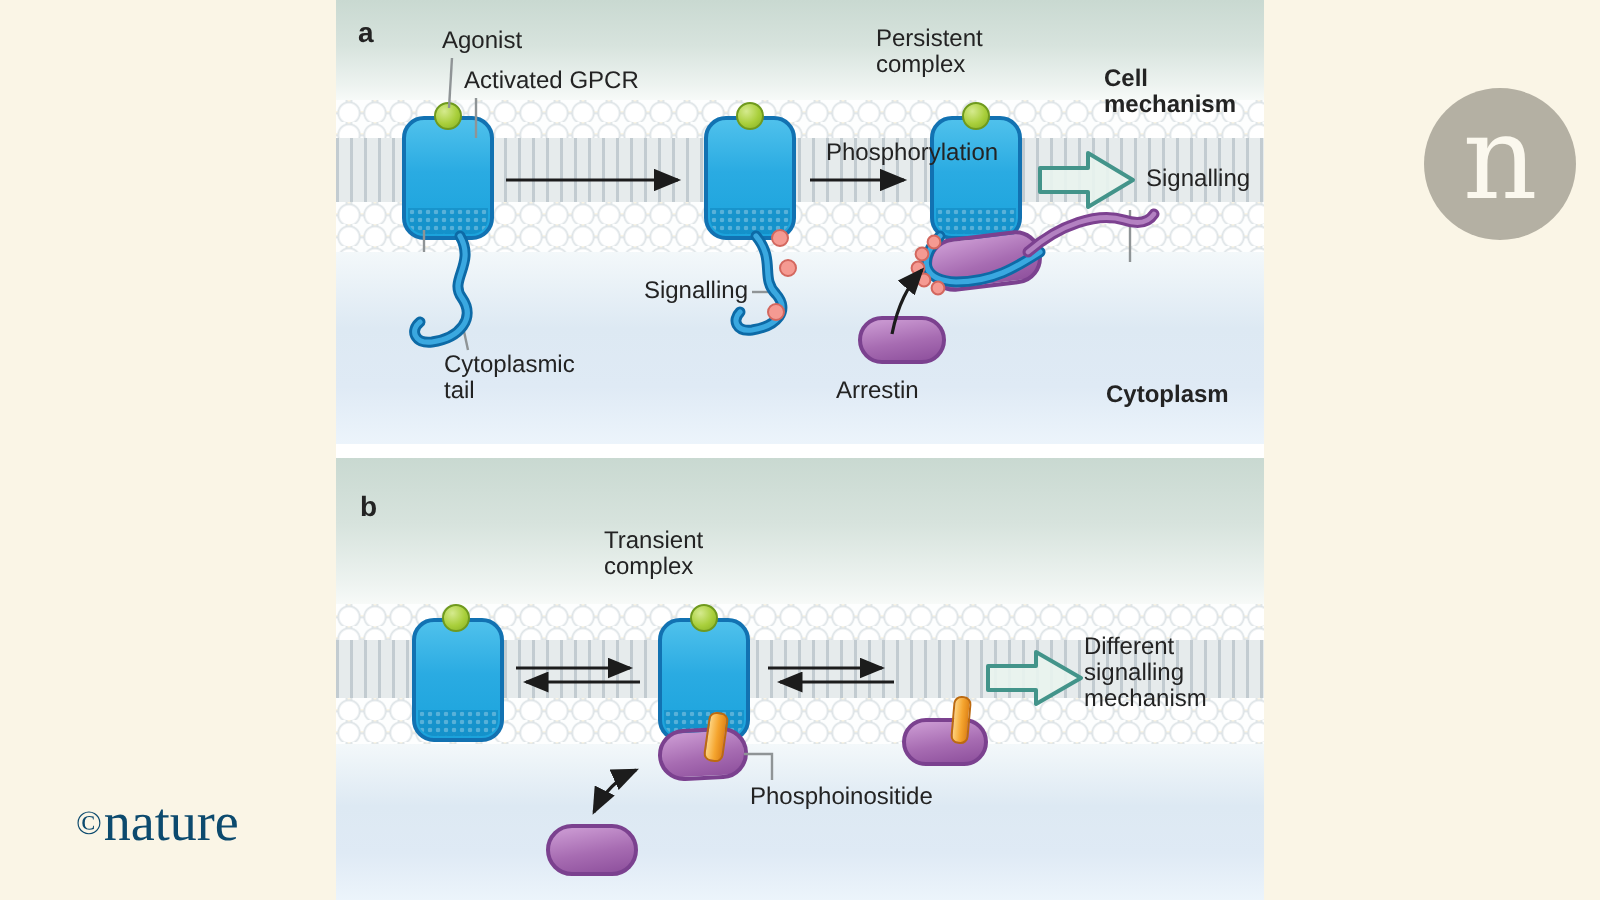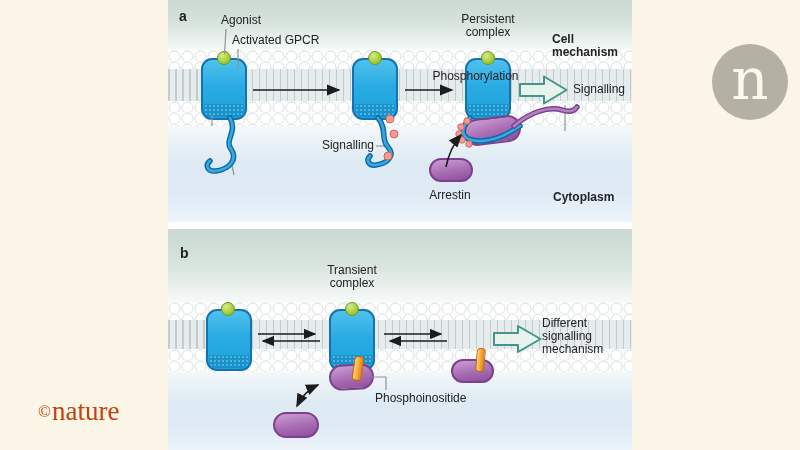--- a/index.html
+++ b/index.html
@@ -50,30 +50,30 @@
     background:radial-gradient(circle at 35% 30%, #d5ea8e, #a9cf3b 55%, #86af25 100%);
     border:1.5px solid #6f9a1e;box-sizing:border-box;z-index:3;}
   .blob{position:absolute;background:linear-gradient(170deg,#c795cf 10%,#a76cb2 55%,#8d4f9c 100%);
     border:2px solid #7b418f;box-sizing:border-box;z-index:3;}
   .stick{position:absolute;background:linear-gradient(90deg,#fdd27e,#f5a52f 55%,#df8418);
     border:1.5px solid #bc6a10;border-radius:4px;box-sizing:border-box;z-index:4;}
 
   .lbl{position:absolute;font-size:12px;line-height:13px;color:#232323;white-space:pre-line;z-index:5;}
   .lbl-b{font-weight:bold;}
   .lbl-id{font-size:14px;font-weight:bold;}
-  .t-center{text-align:center;}
+  .t-center{text-align:left;}
   .t-right{text-align:right;}
 
   .overlay{position:absolute;left:0;top:0;width:800px;height:450px;z-index:6;pointer-events:none;}
 
   .nature-logo{position:absolute;left:712px;top:44px;width:76px;height:76px;border-radius:50%;
     background:#b4b0a3;color:#fbf8ee;font-family:"DejaVu Serif",serif;font-size:58px;
     display:flex;align-items:center;justify-content:center;padding-bottom:6px;box-sizing:border-box;z-index:7;}
   .copyright{position:absolute;left:38px;top:396px;font-family:"Liberation Serif",serif;
-    font-size:27px;color:#c2410c;z-index:7;}
+    font-size:27px;color:#0c4a6e;z-index:7;}
   .copyright .sym{font-size:17px;vertical-align:3px;letter-spacing:1px;}
 </style>
 </head>
 <body>
 
 <div class="stage">
 
   <div class="panel panel-a">
     <div class="exterior ext-a"></div>
     <div class="membrane mem-a">
@@ -94,20 +94,22 @@
     <div class="blob" style="left:261px;top:158px;width:44px;height:24px;border-radius:12px;"></div>
 
     <div class="lbl lbl-id" style="left:11px;top:10px;">a</div>
     <div class="lbl" style="left:53px;top:14px;">Agonist</div>
     <div class="lbl" style="left:64px;top:34px;">Activated GPCR</div>
     <div class="lbl t-center" style="left:245px;top:70px;width:125px;">Phosphorylation</div>
     <div class="lbl t-center" style="left:270px;top:13px;width:100px;">Persistent
 complex</div>
     <div class="lbl lbl-b" style="left:384px;top:33px;">Cell mechanism</div>
     <div class="lbl" style="left:405px;top:83px;">Signalling</div>
+    <div class="lbl" style="left:54px;top:176px;">Cytoplasmic
+tail</div>
     <div class="lbl t-right" style="left:130px;top:139px;width:76px;">Signalling</div>
     <div class="lbl t-center" style="left:250px;top:189px;width:64px;">Arrestin</div>
     <div class="lbl lbl-b" style="left:385px;top:191px;">Cytoplasm</div>
   </div>
 
   <div class="panel-gap"></div>
 
   <div class="panel panel-b">
     <div class="exterior ext-b"></div>
     <div class="membrane mem-b">

